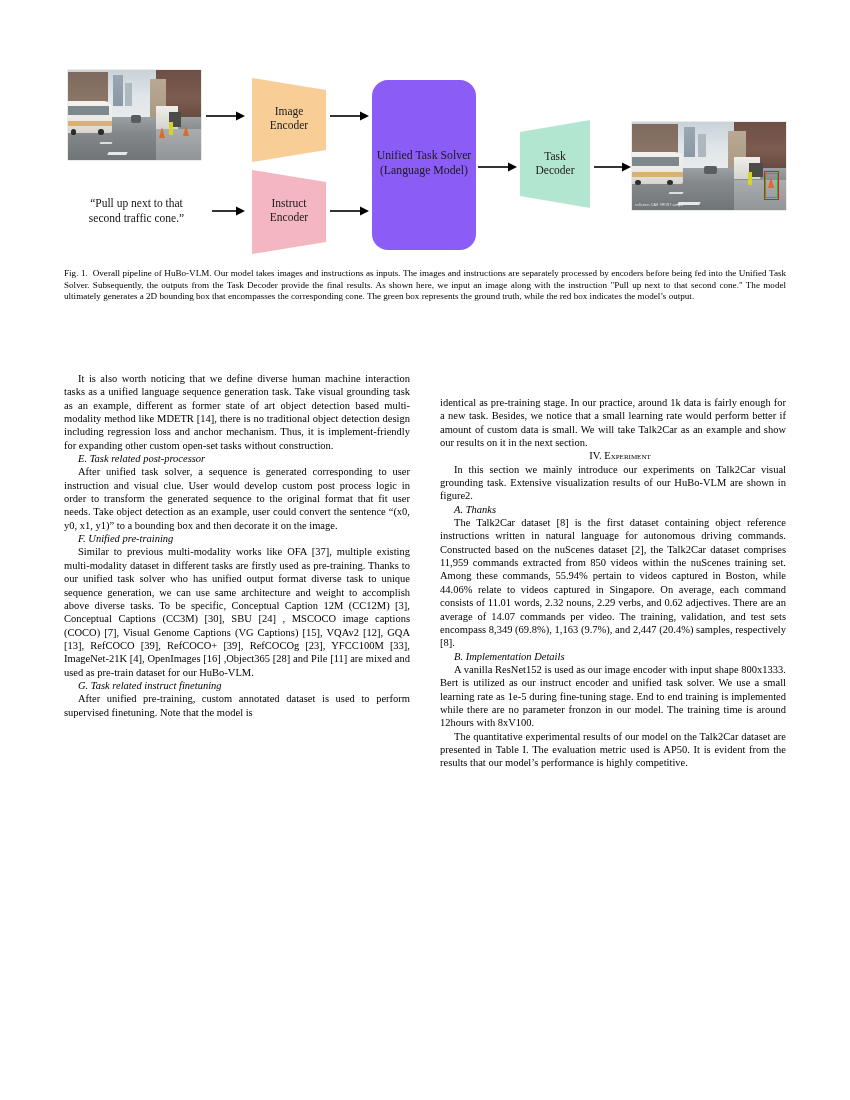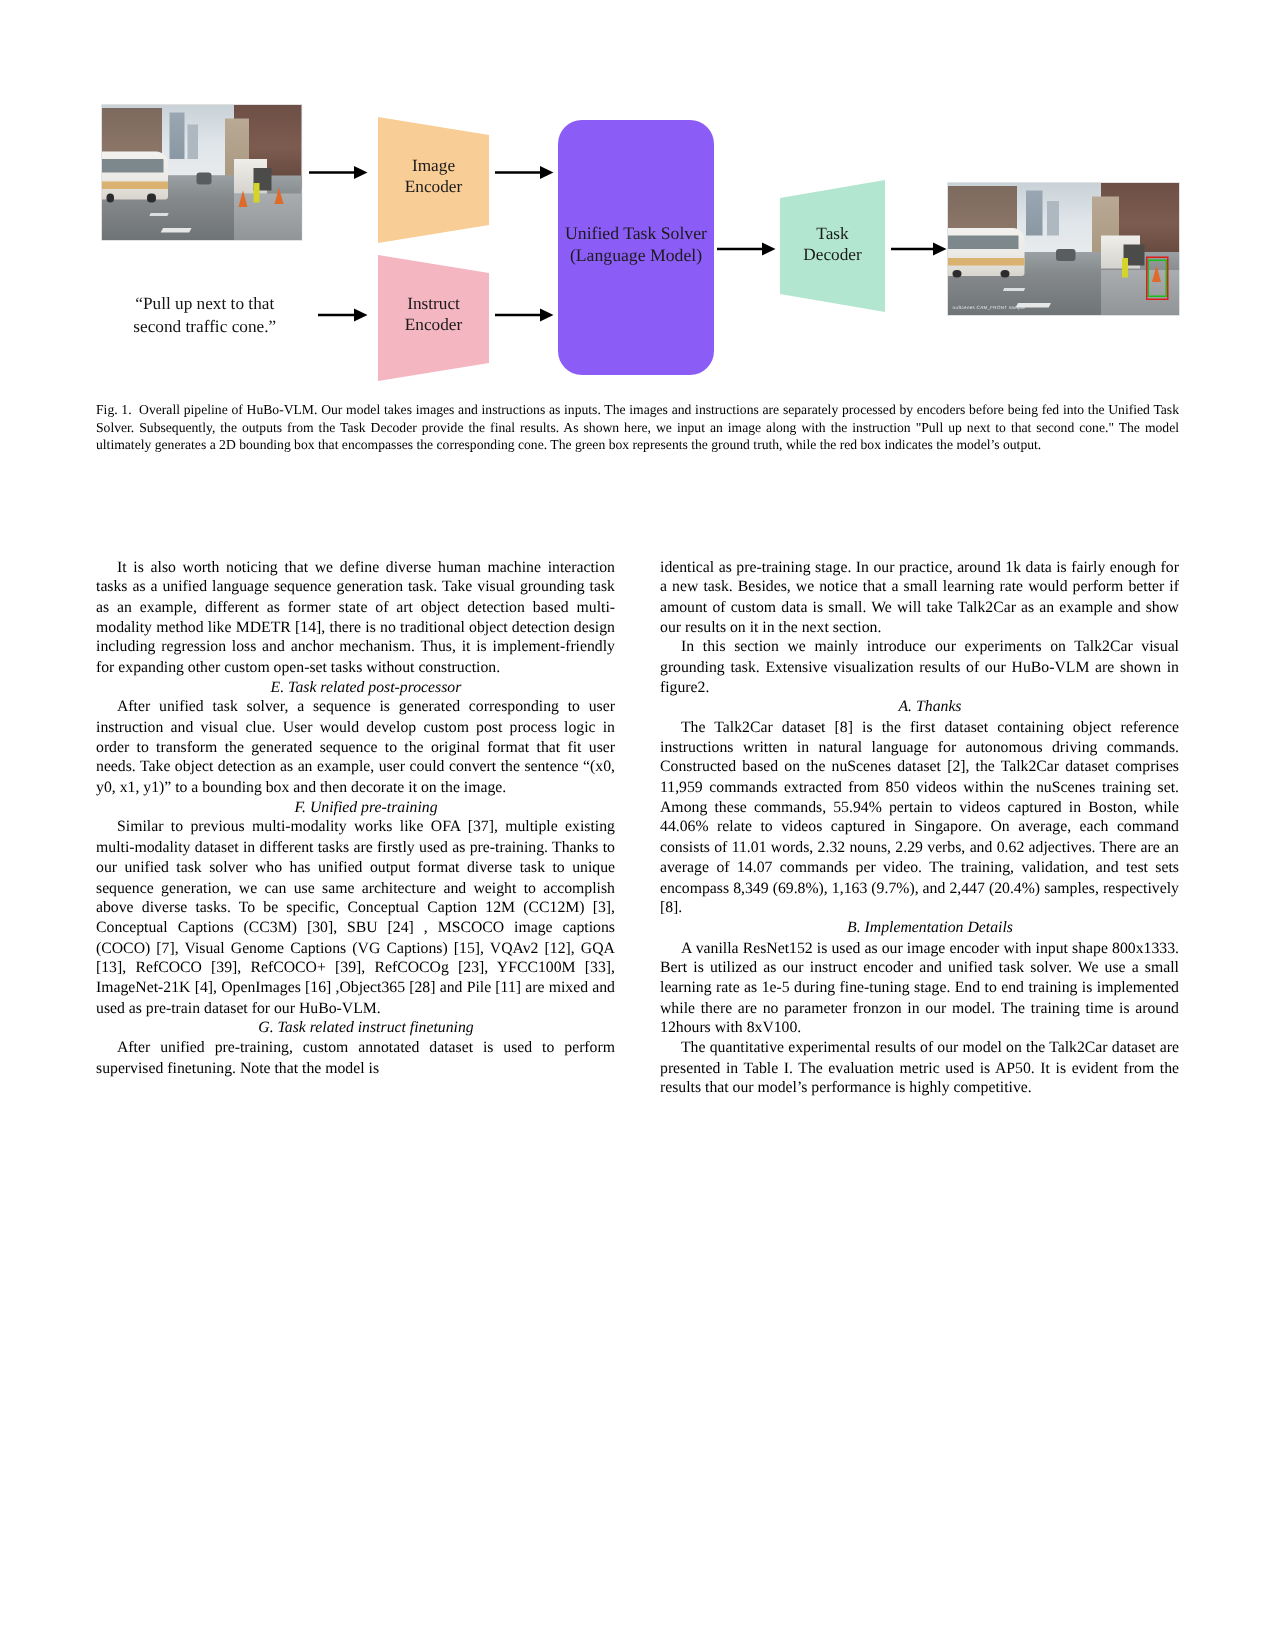--- a/index.html
+++ b/index.html
@@ -194,34 +194,34 @@
     position: absolute;
     top: 372px;
     width: 346px;
     font-size: 10.5px;
     line-height: 13.35px;
     text-align: justify;
     text-justify: inter-word;
     color: #000;
   }
   .col-left { left: 64px; }
-  .col-right { left: 440px; }
+  .col-right { left: 440px; margin-top: 24px; }
 
   .col p {
     margin: 0;
     text-indent: 14px;
   }
   .col p.cont { text-indent: 0; }
 
   .subhead {
     margin: 9px 0 1px 0;
     font-style: italic;
     font-size: 10.5px;
     text-indent: 0;
-    text-align: center;
+    text-align: left;
   }
   .sechead {
     margin: 11px 0 5px 0;
     text-align: center;
     text-indent: 0;
     font-size: 10.5px;
   }
   .sechead .sc {
     font-variant: small-caps;
   }
@@ -389,20 +389,21 @@
 
     <p class="subhead">G. Task related instruct finetuning</p>
     <p>After unified pre-training, custom annotated dataset is used to perform supervised finetuning. Note that the model is</p>
 
   </div>
 
   <div class="col col-right">
 
     <p class="cont">identical as pre-training stage. In our practice, around 1k data is fairly enough for a new task. Besides, we notice that a small learning rate would perform better if amount of custom data is small. We will take Talk2Car as an example and show our results on it in the next section.</p>
 
+    <p class="sechead"><span>IV.</span><span>&nbsp;</span><span class="sc">Experiment</span></p>
 
     <p>In this section we mainly introduce our experiments on Talk2Car visual grounding task. Extensive visualization results of our HuBo-VLM are shown in figure2.</p>
 
     <p class="subhead">A. Thanks</p>
     <p>The Talk2Car dataset [8] is the first dataset containing object reference instructions written in natural language for autonomous driving commands. Constructed based on the nuScenes dataset [2], the Talk2Car dataset comprises 11,959 commands extracted from 850 videos within the nuScenes training set. Among these commands, 55.94% pertain to videos captured in Boston, while 44.06% relate to videos captured in Singapore. On average, each command consists of 11.01 words, 2.32 nouns, 2.29 verbs, and 0.62 adjectives. There are an average of 14.07 commands per video. The training, validation, and test sets encompass 8,349 (69.8%), 1,163 (9.7%), and 2,447 (20.4%) samples, respectively [8].</p>
 
     <p class="subhead">B. Implementation Details</p>
     <p>A vanilla ResNet152 is used as our image encoder with input shape 800x1333. Bert is utilized as our instruct encoder and unified task solver. We use a small learning rate as 1e-5 during fine-tuning stage. End to end training is implemented while there are no parameter fronzon in our model. The training time is around 12hours with 8xV100.</p>
 
     <p>The quantitative experimental results of our model on the Talk2Car dataset are presented in Table I. The evaluation metric used is AP50. It is evident from the results that our model’s performance is highly competitive.</p>

